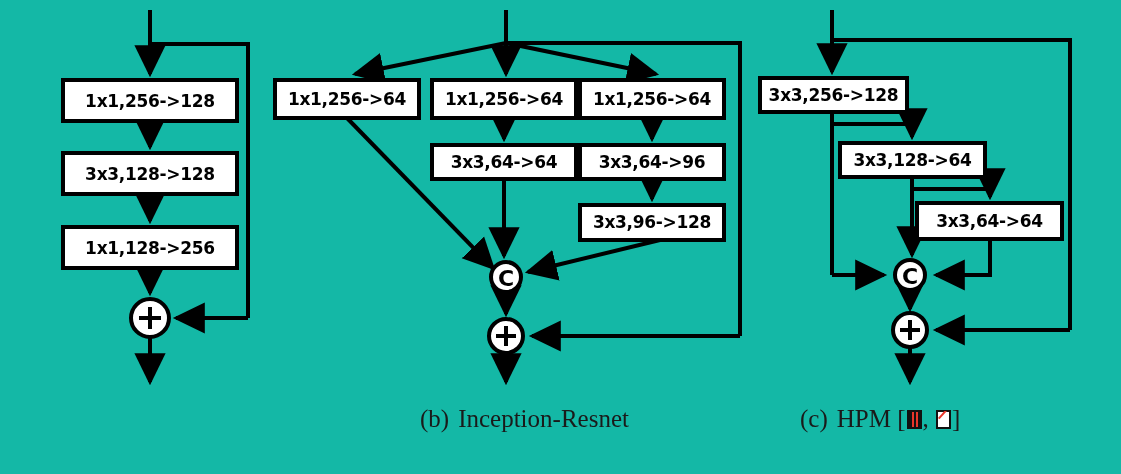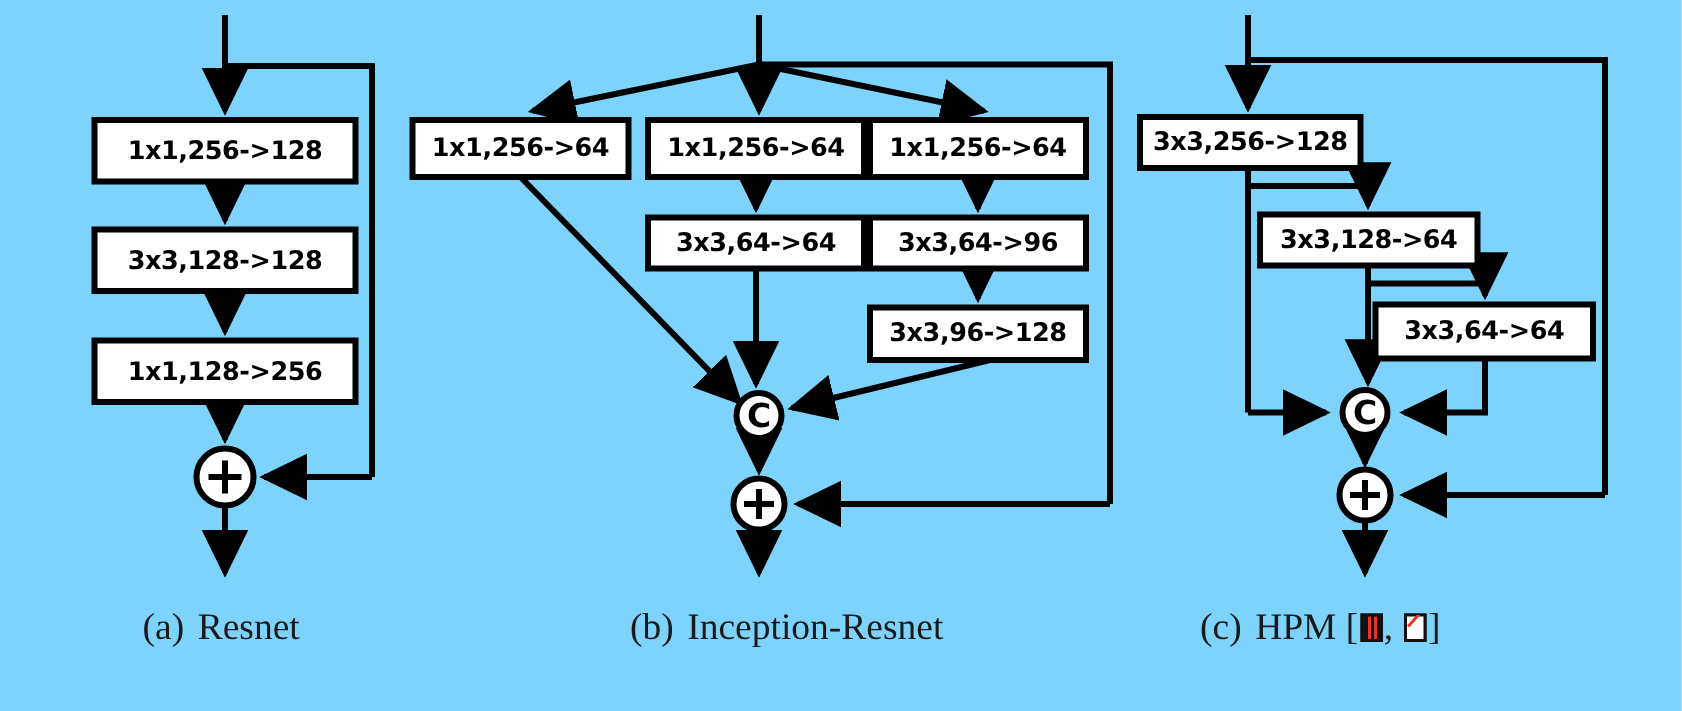--- a/index.html
+++ b/index.html
@@ -1,18 +1,18 @@
 <!DOCTYPE html>
 <html><head>
 <meta charset="utf-8">
 <style>
   html,body{margin:0;padding:0;background:#ffffff;}
   body{width:1121px;height:474px;overflow:hidden;
        font-family:"Liberation Sans",sans-serif;}
-  #root{position:relative;width:1121px;height:474px;background:#7dd3fc;}
+  #root{position:relative;width:1121px;height:474px;background:#14b8a6;}
   svg.diagram{position:absolute;left:0;top:0;width:1121px;height:474px;}
   .blk-rect{fill:#ffffff;stroke:#000000;stroke-width:4;}
   .blk-txt{font-family:"DejaVu Sans","Liberation Sans",sans-serif;
            font-size:17px;font-weight:700;fill:#000;
            text-anchor:middle;dominant-baseline:middle;
            letter-spacing:-0.3px;}
   .wire{stroke:#000;stroke-width:4;fill:none;stroke-linecap:butt;}
   .node-circ{fill:#ffffff;stroke:#000;stroke-width:4;}
   .node-glyph{font-family:"DejaVu Sans","Liberation Sans",sans-serif;
               font-size:22px;font-weight:700;fill:#000;
@@ -166,23 +166,20 @@
       <circle class="node-circ" cx="910" cy="275" r="15"></circle>
       <text class="node-glyph" x="910" y="276" font-size="19">C</text>
     </g>
     <g>
       <circle class="node-circ" cx="910" cy="330" r="17"></circle>
       <line class="node-plus" x1="900" y1="330" x2="920" y2="330"></line>
       <line class="node-plus" x1="910" y1="320" x2="910" y2="340"></line>
     </g>
   </svg>
 
-  <div class="caption cap-a">
-    <span class="cap-lbl">(a)</span><span>Resnet</span>
-  </div>
 
   <div class="caption cap-c">
     <span class="cap-lbl">(c)</span><span>HPM</span><span>&nbsp;<span>[</span><span class="tofu t1"><i class="a"></i><i class="b"></i></span><span>,</span> <span class="tofu t2"><i class="a"></i><i class="b"></i></span><span>]</span></span>
   </div>
 
   <div class="caption cap-b">
     <span class="cap-lbl">(b)</span><span>Inception-Resnet</span>
   </div>
 
 </div>

